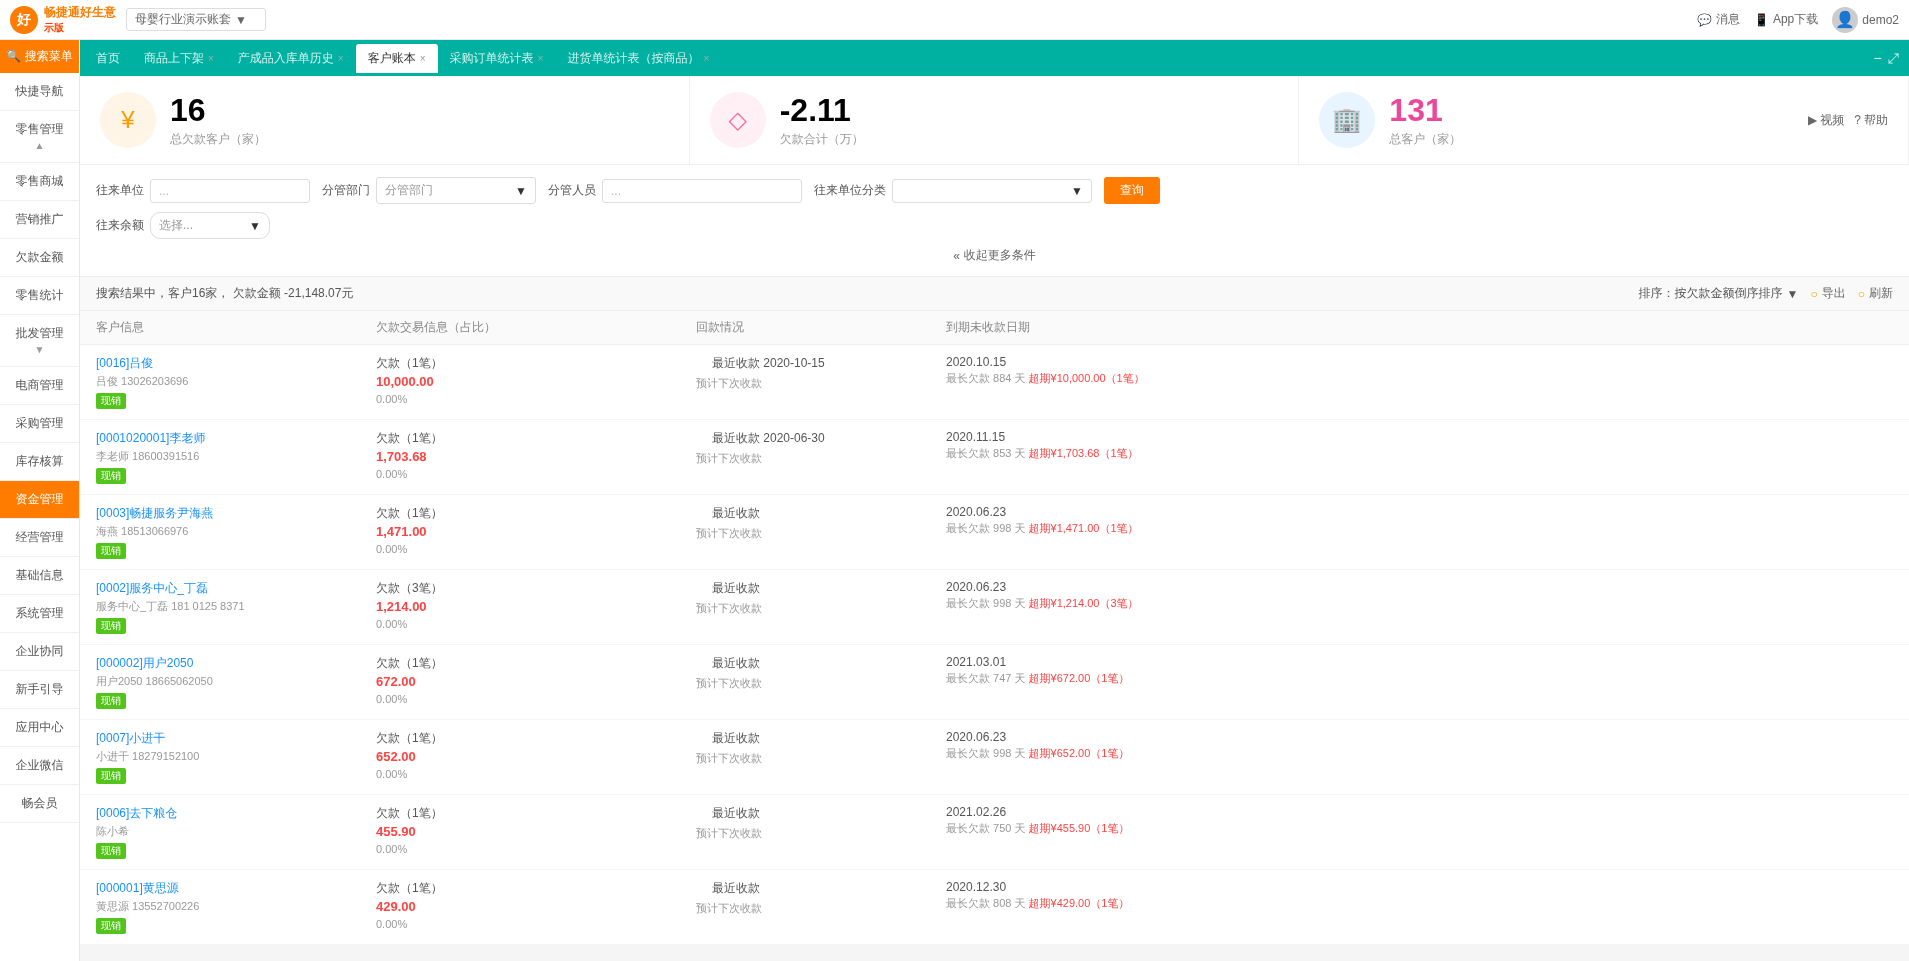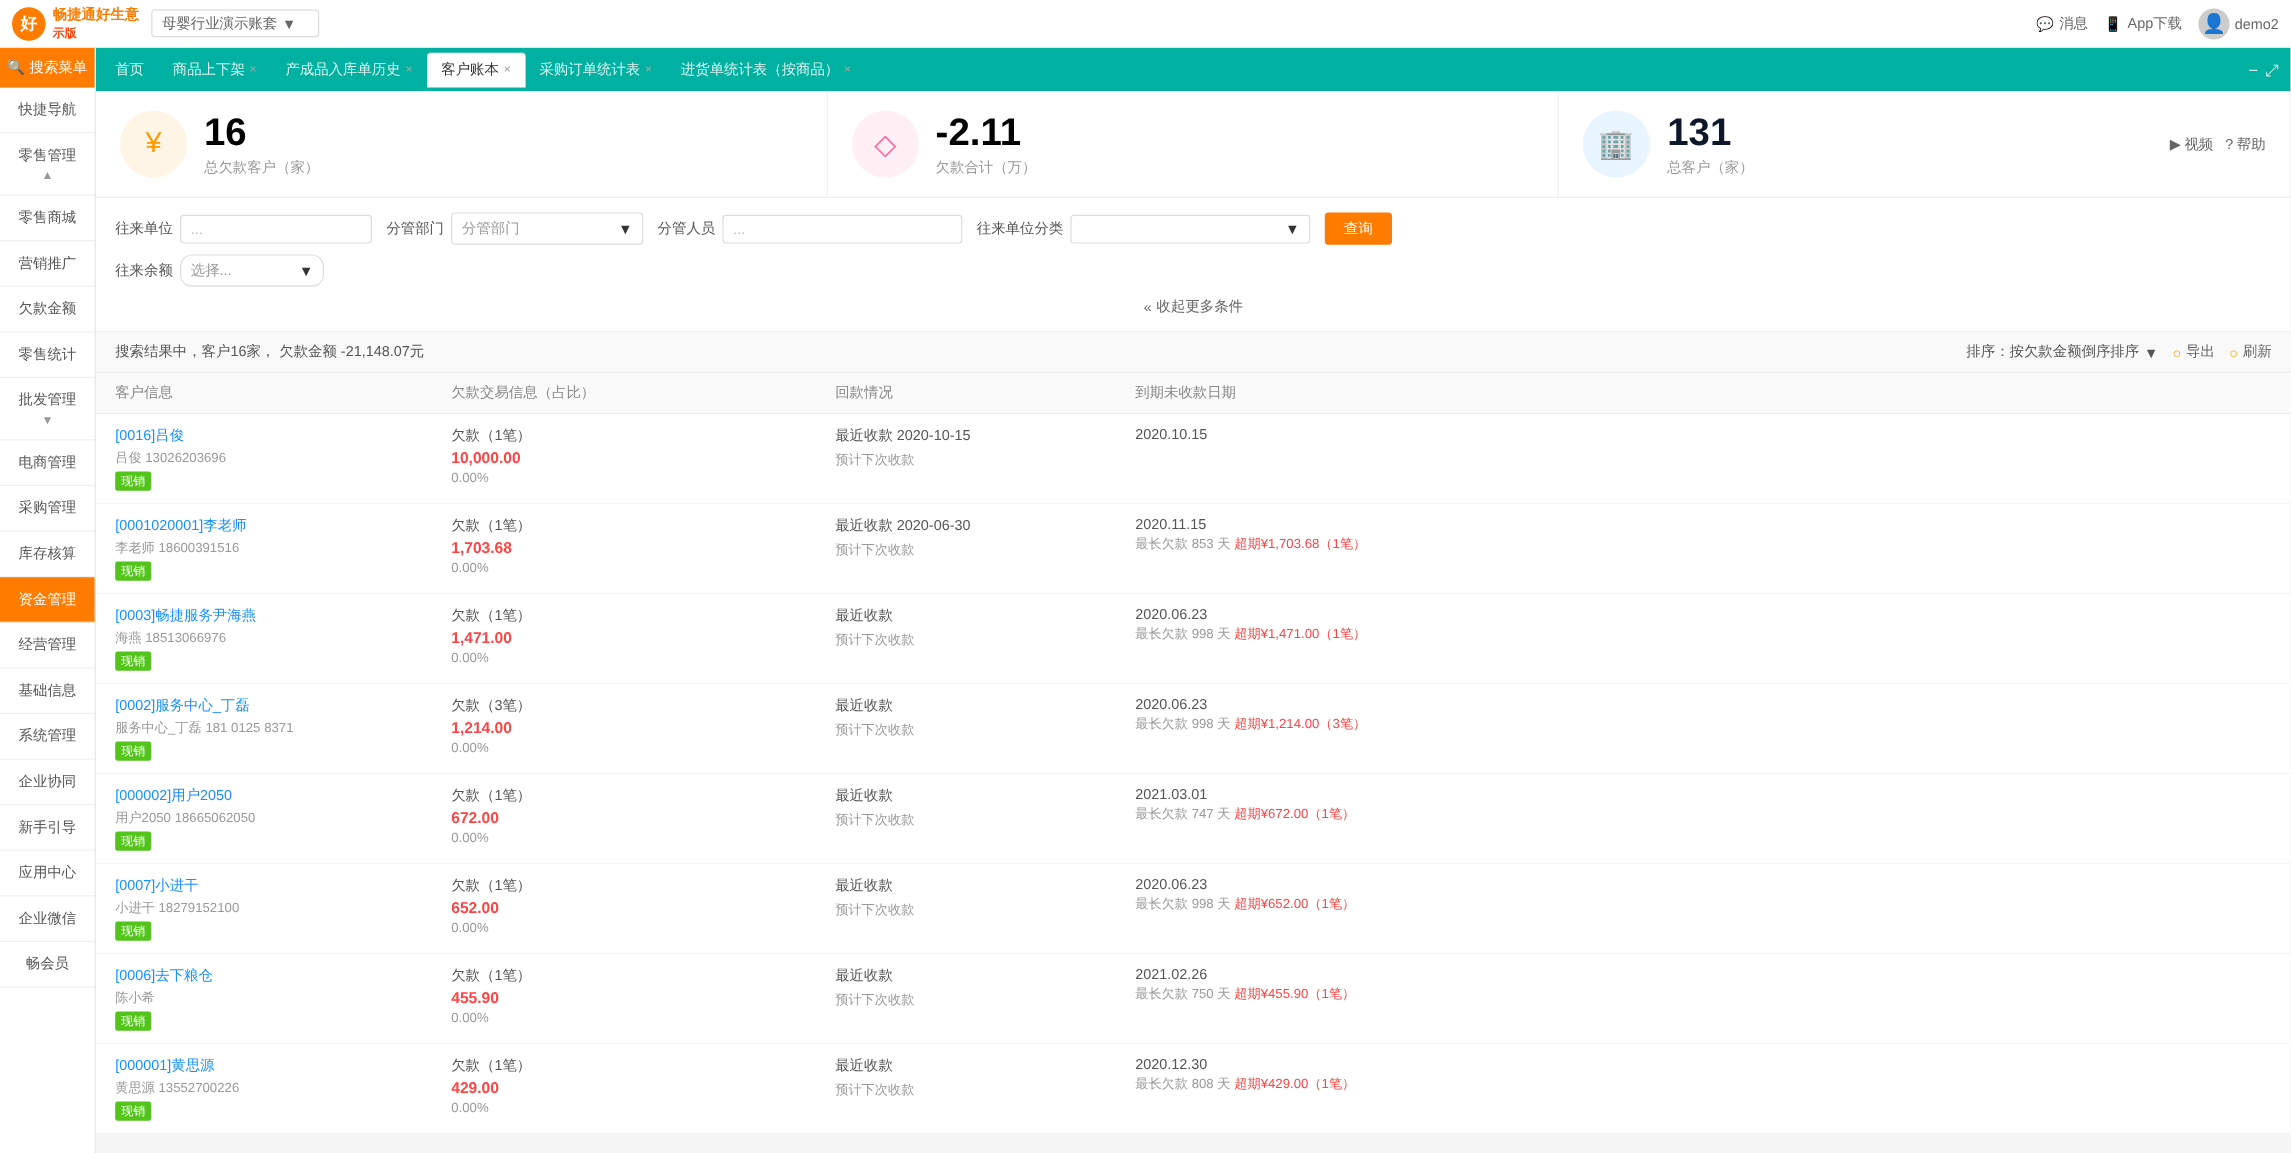--- a/index.html
+++ b/index.html
@@ -44,21 +44,21 @@
     
     .summary-bar { background: #fff; display: flex; align-items: stretch; border-bottom: 1px solid #eee; }
     .summary-card { flex: 1; display: flex; align-items: center; padding: 16px 20px; gap: 14px; border-right: 1px solid #f0f0f0; }
     .summary-icon { width: 56px; height: 56px; border-radius: 50%; display: flex; align-items: center; justify-content: center; font-size: 24px; }
     .summary-icon.orange { background: #fff5e6; color: #ff9900; }
     .summary-icon.pink { background: #fff0f5; color: #ff6699; }
     .summary-icon.blue { background: #e8f4ff; color: #5599ff; }
     .summary-info { display: flex; flex-direction: column; }
     .summary-value { font-size: 32px; font-weight: bold; }
     .summary-value.red { color: #000000; }
-    .summary-value.dark { color: #0f172a; }
+    .summary-value.dark { color: #ec4899; }
     .summary-label { font-size: 12px; color: #999; margin-top: 2px; }
     .summary-card-right { margin-left: auto; display: flex; align-items: center; gap: 10px; font-size: 12px; color: #666; }
 
     
     .filter-area { background: #fff; padding: 12px 16px; border-bottom: 1px solid #eee; }
     .filter-row { display: flex; align-items: center; gap: 12px; margin-bottom: 8px; flex-wrap: wrap; }
     .filter-label { font-size: 12px; color: #555; white-space: nowrap; }
     .filter-input { border: 1px solid #ddd; border-radius: 3px; padding: 4px 8px; font-size: 12px; min-width: 160px; display: flex; align-items: center; justify-content: space-between; cursor: pointer; color: #999; }
     .filter-select { border: 1px solid #ddd; border-radius: 3px; padding: 4px 8px; font-size: 12px; min-width: 160px; display: flex; align-items: center; justify-content: space-between; cursor: pointer; }
     .btn-query { background: #ff7c00; color: #fff; border: none; border-radius: 3px; padding: 5px 16px; font-size: 12px; cursor: pointer; }
@@ -77,21 +77,21 @@
     .table-container { background: #fff; }
     .table-header { display: grid; grid-template-columns: 280px 320px 250px 1fr; padding: 8px 16px; background: #fafafa; border-bottom: 1px solid #eee; font-size: 12px; color: #888; font-weight: 500; }
     .table-row { display: grid; grid-template-columns: 280px 320px 250px 1fr; padding: 10px 16px; border-bottom: 1px solid #f5f5f5; align-items: start; }
 
     .customer-name { color: #1890ff; cursor: pointer; font-size: 12px; }
     .customer-phone { font-size: 11px; color: #999; margin-top: 2px; }
     .tag { display: inline-block; background: #52c41a; color: #fff; font-size: 10px; padding: 1px 5px; border-radius: 2px; margin-top: 4px; }
     .debt-amount { color: #ff4444; font-size: 13px; font-weight: bold; margin-top: 2px; }
     .debt-count { font-size: 12px; color: #555; }
     .debt-pct { font-size: 11px; color: #999; margin-top: 4px; }
-    .payment-latest { font-size: 12px; color: #555; }
+    .payment-latest { font-size: 12px; color: #555; margin-left: 16px; }
     .payment-next { font-size: 11px; color: #999; margin-top: 4px; }
     .overdue-date { font-size: 12px; color: #555; }
     .overdue-days { font-size: 11px; color: #999; margin-top: 2px; }
     .overdue-link { color: #ff4444; cursor: pointer; font-size: 11px; }
 
     .filter-group { display: flex; align-items: center; gap: 6px; }
   </style>
 </head>
 <body>
 
@@ -349,20 +349,24 @@
               <div class="debt-count">欠款（1笔）</div>
               <div class="debt-amount">10,000.00</div>
               <div class="debt-pct">0.00%</div>
             </div>
             <div>
               <div class="payment-latest">最近收款    2020-10-15</div>
               <div class="payment-next">预计下次收款</div>
             </div>
             <div>
               <div class="overdue-date">2020.10.15</div>
+              <div class="overdue-days">
+                <span>最长欠款 884 天</span>
+                <span class="overdue-link">超期¥10,000.00（1笔）</span>
+              </div>
             </div>
           </div>
 
           <div class="table-row">
             <div>
               <div class="customer-name">[0001020001]李老师</div>
               <div class="customer-phone">李老师 18600391516</div>
               <span class="tag">现销</span>
             </div>
             <div>

